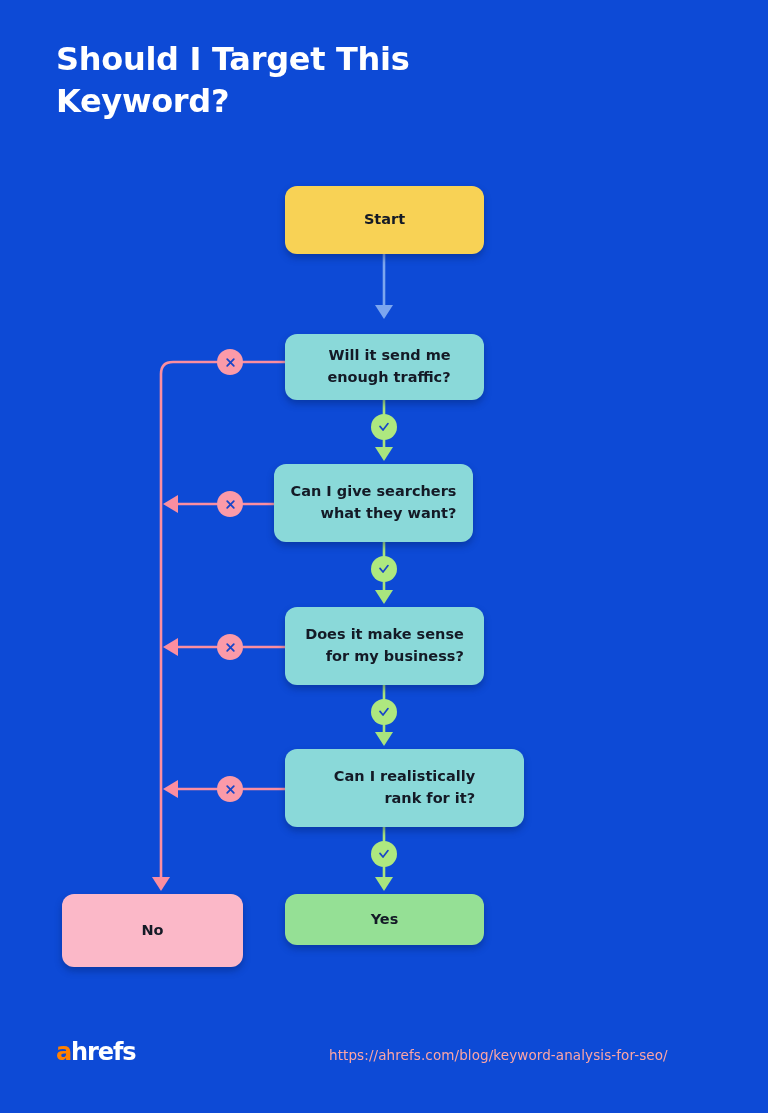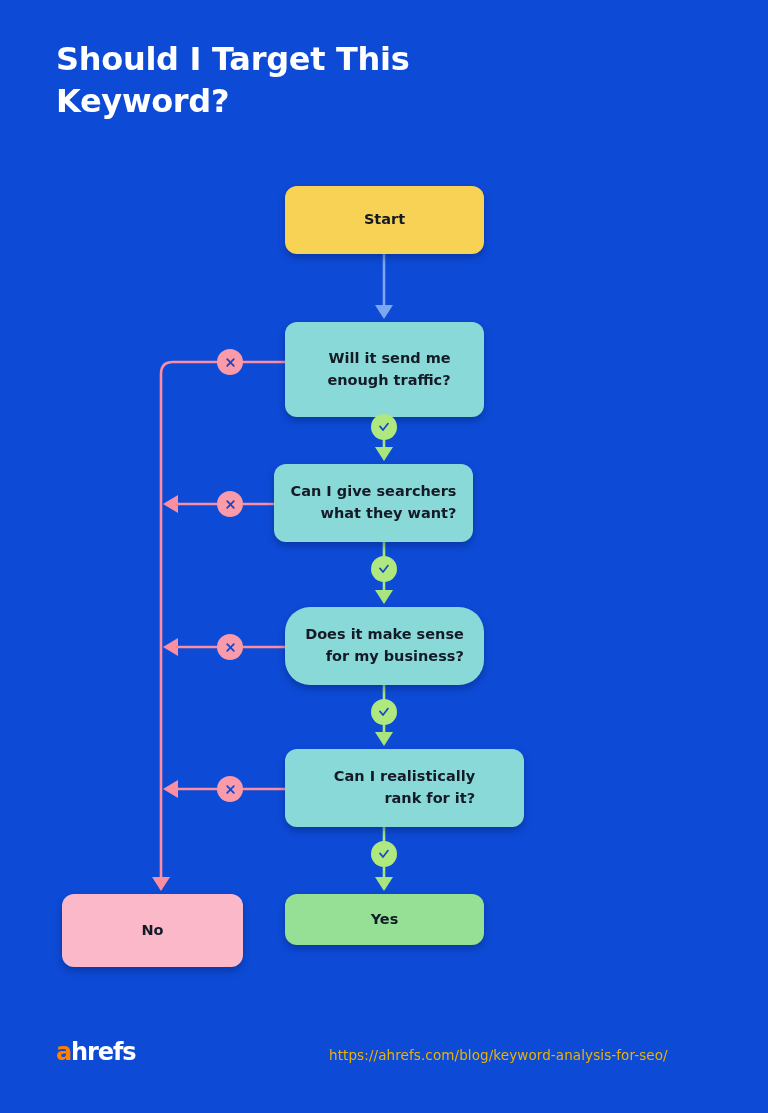--- a/index.html
+++ b/index.html
@@ -96,21 +96,21 @@
     line-height: 1;
     font-family: "DejaVu Sans", "Liberation Sans", sans-serif;
   }
   .logo .logo-a { color: #ff8000; }
   .logo .logo-rest { color: #ffffff; }
 
   .footer-url {
     position: absolute;
     left: 329px;
     top: 1049px;
-    color: #eab308;
+    color: #fca5a5;
     font-size: 13.5px;
     font-weight: 400;
     letter-spacing: 0.1px;
     line-height: 1;
     white-space: nowrap;
   }
 </style>
 </head>
 <body>
 
@@ -173,27 +173,27 @@
     </g>
 
     <g>
       <line x1="285" y1="789" x2="175" y2="789" stroke="#fb8ea0" stroke-width="2.6"></line>
       <path d="M178,780 L178,798 L163,789 Z" fill="#fb8ea0"></path>
     </g>
   </svg>
 
   <div class="node node-start" style="left:285px; top:186px; width:199px; height:68px;">Start</div>
 
-  <div class="node node-decision" style="left:285px; top:322px; width:199px; height:95px;padding-left:21px;">Will it send me
+  <div class="node node-decision" style="left:285px; top:334px; width:199px; height:66px;padding-left:21px;">Will it send me
 enough traffic?</div>
 
   <div class="node node-decision" style="left:274px; top:464px; width:199px; height:78px;">Can I give searchers
 what they want?</div>
 
-  <div class="node node-decision" style="left:285px; top:607px; width:199px; height:78px;border-radius:25px;">Does it make sense
+  <div class="node node-decision" style="left:285px; top:607px; width:199px; height:78px;">Does it make sense
 for my business?</div>
 
   <div class="node node-decision" style="left:285px; top:749px; width:239px; height:78px;">Can I realistically
 rank for it?</div>
 
   <div class="node node-no" style="left:62px; top:894px; width:181px; height:73px;">No</div>
 
   <div class="node node-yes" style="left:285px; top:894px; width:199px; height:51px;">Yes</div>
 
   <div class="badge badge-yes" style="left:371px; top:414px;">

